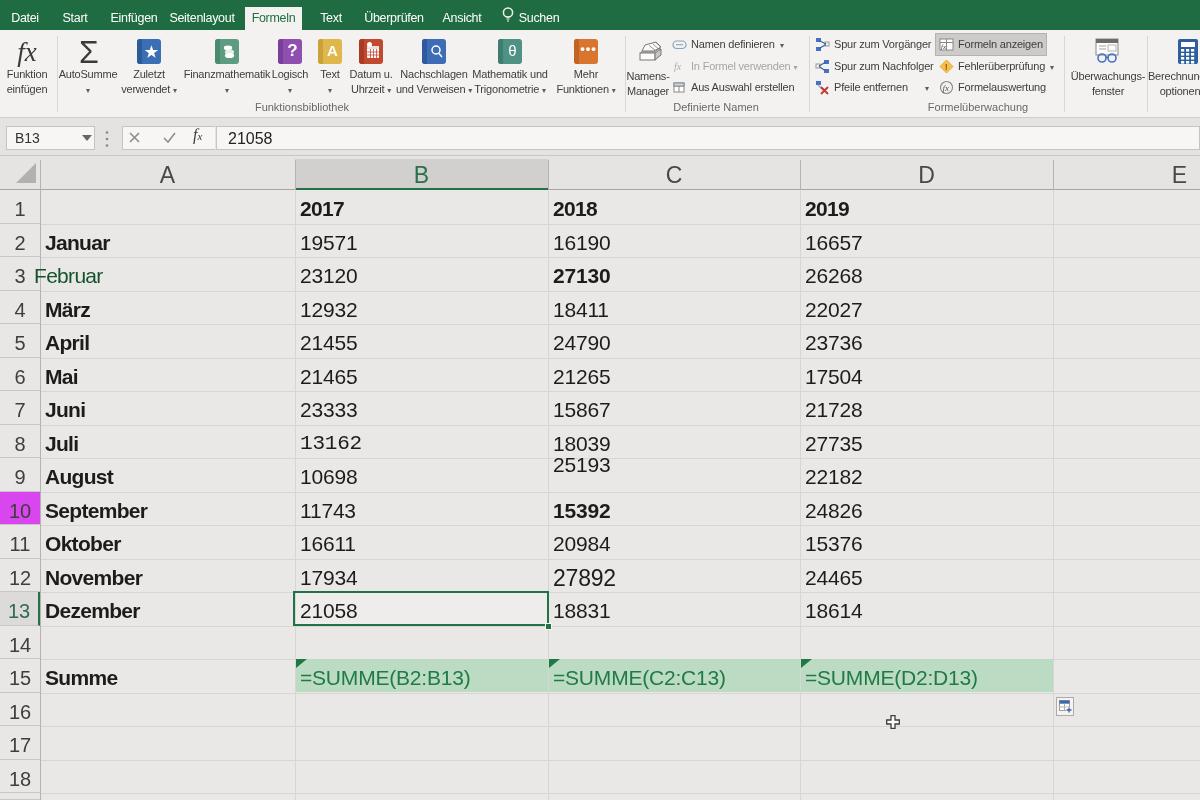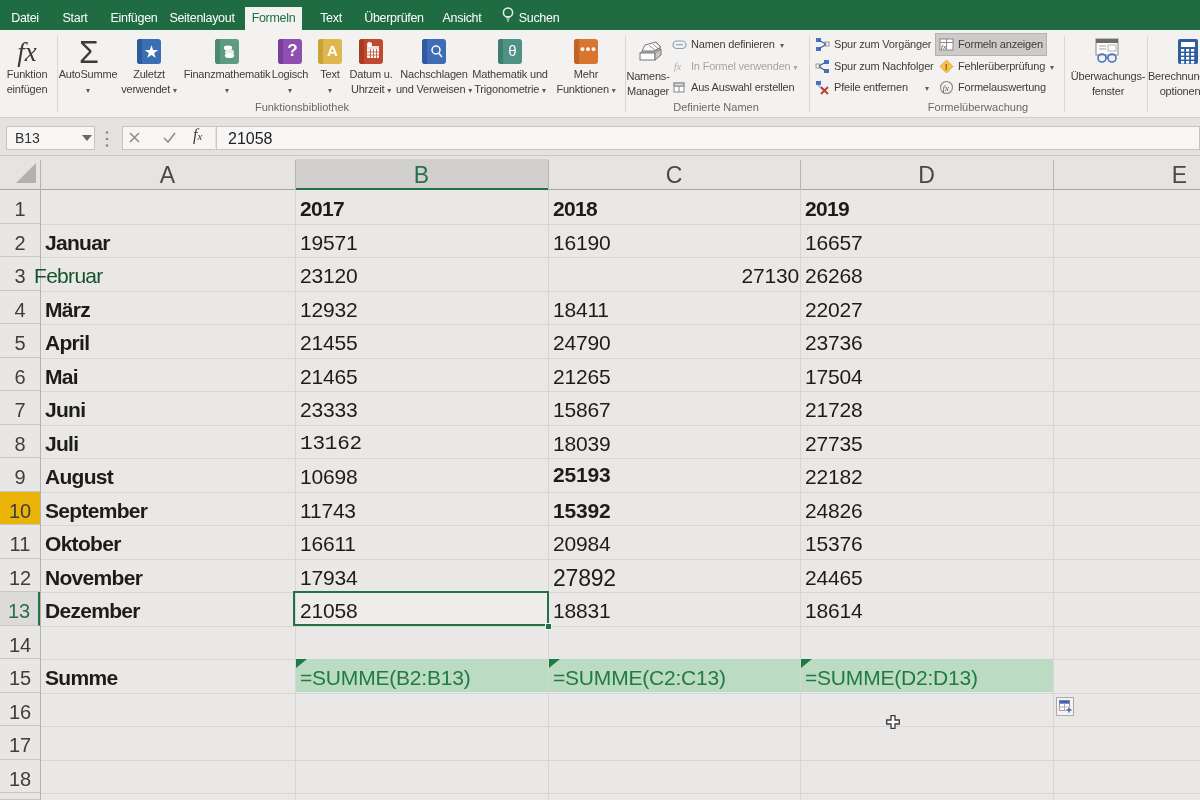--- a/index.html
+++ b/index.html
@@ -275,21 +275,21 @@
 <div class="abs" style="left:1053px;top:160px;width:1px;height:30px;background:#b5b3b1;"></div>
 <div class="rowhdr" style="top:190.0px;height:33.5px;background:#e8e7e6;color:#3f3e3d;line-height:38px;">1</div>
 <div class="rowhdr" style="top:223.5px;height:33.5px;background:#e8e7e6;color:#3f3e3d;line-height:38px;">2</div>
 <div class="rowhdr" style="top:257.0px;height:33.5px;background:#e8e7e6;color:#3f3e3d;line-height:38px;">3</div>
 <div class="rowhdr" style="top:290.5px;height:33.5px;background:#e8e7e6;color:#3f3e3d;line-height:38px;">4</div>
 <div class="rowhdr" style="top:324.0px;height:33.5px;background:#e8e7e6;color:#3f3e3d;line-height:38px;">5</div>
 <div class="rowhdr" style="top:357.5px;height:33.5px;background:#e8e7e6;color:#3f3e3d;line-height:38px;">6</div>
 <div class="rowhdr" style="top:391.0px;height:33.5px;background:#e8e7e6;color:#3f3e3d;line-height:38px;">7</div>
 <div class="rowhdr" style="top:424.5px;height:33.5px;background:#e8e7e6;color:#3f3e3d;line-height:38px;">8</div>
 <div class="rowhdr" style="top:458.0px;height:33.5px;background:#e8e7e6;color:#3f3e3d;line-height:38px;">9</div>
-<div class="rowhdr" style="top:491.5px;height:33.5px;background:#eab308;color:#3f3e3d;line-height:38px;">10</div>
+<div class="rowhdr" style="top:491.5px;height:33.5px;background:#d946ef;color:#3f3e3d;line-height:38px;">10</div>
 <div class="rowhdr" style="top:525.0px;height:33.5px;background:#e8e7e6;color:#3f3e3d;line-height:38px;">11</div>
 <div class="rowhdr" style="top:558.5px;height:33.5px;background:#e8e7e6;color:#3f3e3d;line-height:38px;">12</div>
 <div class="rowhdr" style="top:592.0px;height:33.5px;background:#dcdbda;color:#2f6b4f;line-height:38px;border-right:2px solid #217346;">13</div>
 <div class="rowhdr" style="top:625.5px;height:33.5px;background:#e8e7e6;color:#3f3e3d;line-height:38px;">14</div>
 <div class="rowhdr" style="top:659.0px;height:33.5px;background:#e8e7e6;color:#3f3e3d;line-height:38px;">15</div>
 <div class="rowhdr" style="top:692.5px;height:33.5px;background:#e8e7e6;color:#3f3e3d;line-height:38px;">16</div>
 <div class="rowhdr" style="top:726.0px;height:33.5px;background:#e8e7e6;color:#3f3e3d;line-height:38px;">17</div>
 <div class="rowhdr" style="top:759.5px;height:33.5px;background:#e8e7e6;color:#3f3e3d;line-height:38px;">18</div>
 <div class="rowhdr" style="top:793.0px;height:7.0px;background:#e8e7e6;"></div>
 <div class="abs" style="left:40px;top:190px;width:1px;height:610px;background:#b5b3b1;"></div>
@@ -317,21 +317,21 @@
 <div class="gl-h" style="left:41px;top:793.0px;width:1159px;"></div>
 <div class="cell" style="left:300px;top:190.0px;width:247px;height:33.5px;line-height:38px;font-weight:bold;color:#1d1c1b;font-size:21px;letter-spacing:-0.7px;">2017</div>
 <div class="cell" style="left:553px;top:190.0px;width:246px;height:33.5px;line-height:38px;font-weight:bold;color:#1d1c1b;font-size:21px;letter-spacing:-0.7px;">2018</div>
 <div class="cell" style="left:805px;top:190.0px;width:247px;height:33.5px;line-height:38px;font-weight:bold;color:#1d1c1b;font-size:21px;letter-spacing:-0.7px;">2019</div>
 <div class="cell" style="left:45px;top:223.5px;width:249px;height:33.5px;line-height:38px;font-weight:bold;color:#1d1c1b;font-size:21px;letter-spacing:-0.7px;">Januar</div>
 <div class="cell" style="left:300px;top:223.5px;width:247px;height:33.5px;line-height:38px;font-weight:normal;color:#1d1c1b;font-size:21px;">19571</div>
 <div class="cell" style="left:553px;top:223.5px;width:246px;height:33.5px;line-height:38px;font-weight:normal;color:#1d1c1b;font-size:21px;">16190</div>
 <div class="cell" style="left:805px;top:223.5px;width:247px;height:33.5px;line-height:38px;font-weight:normal;color:#1d1c1b;font-size:21px;">16657</div>
 <div class="cell" style="left:34px;top:257.0px;width:249px;height:33.5px;line-height:38px;font-weight:normal;color:#14532d;font-size:21px;letter-spacing:-0.7px;">Februar</div>
 <div class="cell" style="left:300px;top:257.0px;width:247px;height:33.5px;line-height:38px;font-weight:normal;color:#1d1c1b;font-size:21px;">23120</div>
-<div class="cell" style="left:553px;top:257.0px;width:246px;height:33.5px;line-height:38px;font-weight:normal;color:#1d1c1b;font-size:21px;text-align:right;">27130</div>
+<div class="cell" style="left:553px;top:257.0px;width:246px;height:33.5px;line-height:38px;font-weight:bold;color:#1d1c1b;font-size:21px;">27130</div>
 <div class="cell" style="left:805px;top:257.0px;width:247px;height:33.5px;line-height:38px;font-weight:normal;color:#1d1c1b;font-size:21px;">26268</div>
 <div class="cell" style="left:45px;top:290.5px;width:249px;height:33.5px;line-height:38px;font-weight:bold;color:#1d1c1b;font-size:21px;letter-spacing:-0.7px;">März</div>
 <div class="cell" style="left:300px;top:290.5px;width:247px;height:33.5px;line-height:38px;font-weight:normal;color:#1d1c1b;font-size:21px;">12932</div>
 <div class="cell" style="left:553px;top:290.5px;width:246px;height:33.5px;line-height:38px;font-weight:normal;color:#1d1c1b;font-size:21px;">18411</div>
 <div class="cell" style="left:805px;top:290.5px;width:247px;height:33.5px;line-height:38px;font-weight:normal;color:#1d1c1b;font-size:21px;">22027</div>
 <div class="cell" style="left:45px;top:324.0px;width:249px;height:33.5px;line-height:38px;font-weight:bold;color:#1d1c1b;font-size:21px;letter-spacing:-0.7px;">April</div>
 <div class="cell" style="left:300px;top:324.0px;width:247px;height:33.5px;line-height:38px;font-weight:normal;color:#1d1c1b;font-size:21px;">21455</div>
 <div class="cell" style="left:553px;top:324.0px;width:246px;height:33.5px;line-height:38px;font-weight:normal;color:#1d1c1b;font-size:21px;">24790</div>
 <div class="cell" style="left:805px;top:324.0px;width:247px;height:33.5px;line-height:38px;font-weight:normal;color:#1d1c1b;font-size:21px;">23736</div>
 <div class="cell" style="left:45px;top:357.5px;width:249px;height:33.5px;line-height:38px;font-weight:bold;color:#1d1c1b;font-size:21px;letter-spacing:-0.7px;">Mai</div>
@@ -341,21 +341,21 @@
 <div class="cell" style="left:45px;top:391.0px;width:249px;height:33.5px;line-height:38px;font-weight:bold;color:#1d1c1b;font-size:21px;letter-spacing:-0.7px;">Juni</div>
 <div class="cell" style="left:300px;top:391.0px;width:247px;height:33.5px;line-height:38px;font-weight:normal;color:#1d1c1b;font-size:21px;">23333</div>
 <div class="cell" style="left:553px;top:391.0px;width:246px;height:33.5px;line-height:38px;font-weight:normal;color:#1d1c1b;font-size:21px;">15867</div>
 <div class="cell" style="left:805px;top:391.0px;width:247px;height:33.5px;line-height:38px;font-weight:normal;color:#1d1c1b;font-size:21px;">21728</div>
 <div class="cell" style="left:45px;top:424.5px;width:249px;height:33.5px;line-height:38px;font-weight:bold;color:#1d1c1b;font-size:21px;letter-spacing:-0.7px;">Juli</div>
 <div class="cell" style="left:300px;top:424.5px;width:247px;height:33.5px;line-height:38px;font-weight:normal;color:#1d1c1b;font-size:21px;font-family:Liberation Mono, monospace;">13162</div>
 <div class="cell" style="left:553px;top:424.5px;width:246px;height:33.5px;line-height:38px;font-weight:normal;color:#1d1c1b;font-size:21px;">18039</div>
 <div class="cell" style="left:805px;top:424.5px;width:247px;height:33.5px;line-height:38px;font-weight:normal;color:#1d1c1b;font-size:21px;">27735</div>
 <div class="cell" style="left:45px;top:458.0px;width:249px;height:33.5px;line-height:38px;font-weight:bold;color:#1d1c1b;font-size:21px;letter-spacing:-0.7px;">August</div>
 <div class="cell" style="left:300px;top:458.0px;width:247px;height:33.5px;line-height:38px;font-weight:normal;color:#1d1c1b;font-size:21px;">10698</div>
-<div class="cell" style="left:553px;top:456px;width:246px;height:33.5px;line-height:38px;font-weight:bold;color:#1d1c1b;font-size:21px;">25193</div>
+<div class="cell" style="left:553px;top:446px;width:246px;height:33.5px;line-height:38px;font-weight:normal;color:#1d1c1b;font-size:21px;">25193</div>
 <div class="cell" style="left:805px;top:458.0px;width:247px;height:33.5px;line-height:38px;font-weight:normal;color:#1d1c1b;font-size:21px;">22182</div>
 <div class="cell" style="left:45px;top:491.5px;width:249px;height:33.5px;line-height:38px;font-weight:bold;color:#1d1c1b;font-size:21px;letter-spacing:-0.7px;">September</div>
 <div class="cell" style="left:300px;top:491.5px;width:247px;height:33.5px;line-height:38px;font-weight:normal;color:#1d1c1b;font-size:21px;">11743</div>
 <div class="cell" style="left:553px;top:491.5px;width:246px;height:33.5px;line-height:38px;font-weight:bold;color:#1d1c1b;font-size:21px;">15392</div>
 <div class="cell" style="left:805px;top:491.5px;width:247px;height:33.5px;line-height:38px;font-weight:normal;color:#1d1c1b;font-size:21px;">24826</div>
 <div class="cell" style="left:45px;top:525.0px;width:249px;height:33.5px;line-height:38px;font-weight:bold;color:#1d1c1b;font-size:21px;letter-spacing:-0.7px;">Oktober</div>
 <div class="cell" style="left:300px;top:525.0px;width:247px;height:33.5px;line-height:38px;font-weight:normal;color:#1d1c1b;font-size:21px;">16611</div>
 <div class="cell" style="left:553px;top:525.0px;width:246px;height:33.5px;line-height:38px;font-weight:normal;color:#1d1c1b;font-size:21px;">20984</div>
 <div class="cell" style="left:805px;top:525.0px;width:247px;height:33.5px;line-height:38px;font-weight:normal;color:#1d1c1b;font-size:21px;">15376</div>
 <div class="cell" style="left:45px;top:558.5px;width:249px;height:33.5px;line-height:38px;font-weight:bold;color:#1d1c1b;font-size:21px;letter-spacing:-0.7px;">November</div>

